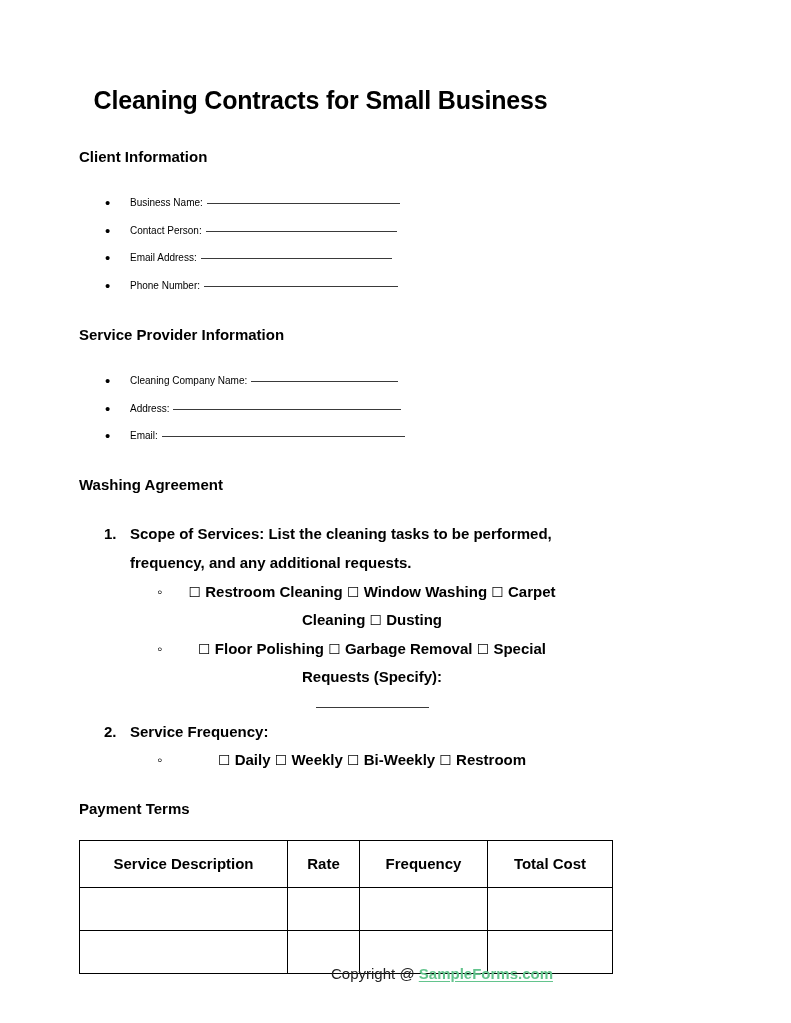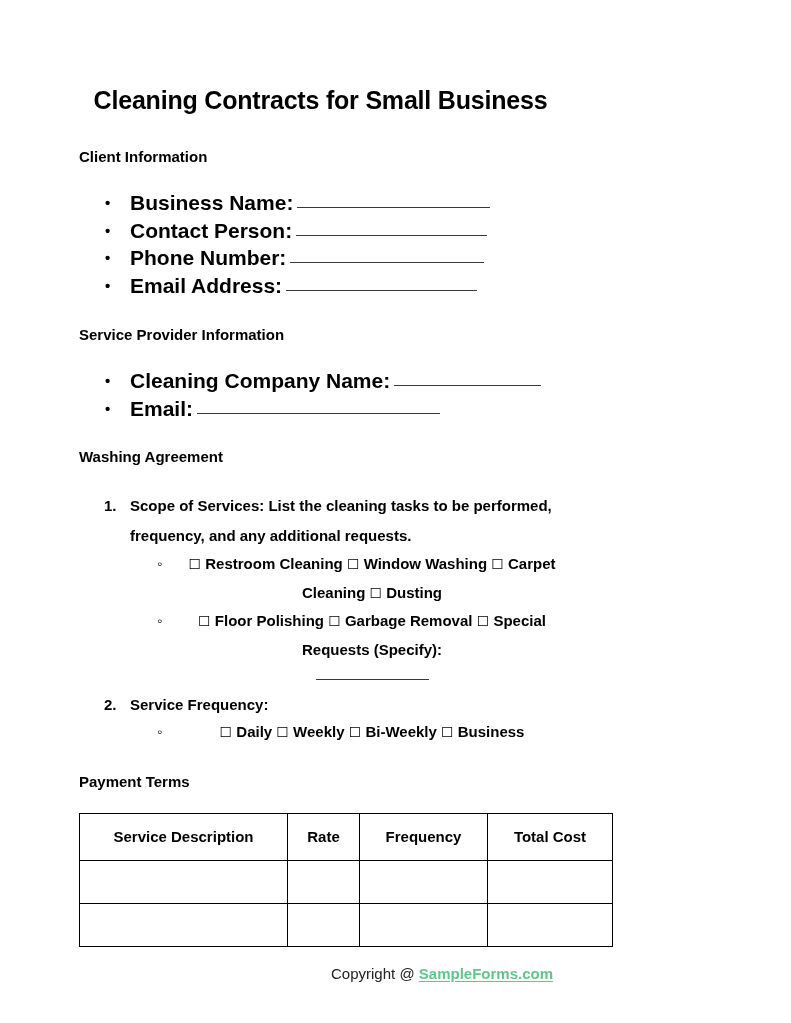--- a/index.html
+++ b/index.html
@@ -52,22 +52,22 @@
   ul.bullets {
     list-style: none;
     margin: 0;
     padding: 0;
   }
   ul.bullets.first  { padding-top: 23px; }
   ul.bullets.second { padding-top: 23px; }
 
   ul.bullets > li {
     position: relative;
-    font-size: 21px;
-    font-weight: bold;
+    font-size: 10px;
+    font-weight: normal;
     line-height: 27.5px;
     padding-left: 51px;
     white-space: nowrap;
   }
   ul.bullets > li::before {
     content: "\2022";
     position: absolute;
     left: 26px;
     top: 0;
     font-size: 15px;
@@ -203,32 +203,35 @@
   <div class="section-heading sec-client">Client Information</div>
 
   <ul class="bullets first">
     <li>
       <span>Business Name:</span><span class="fill-line" style="width:193px"></span>
     </li>
     <li>
       <span>Contact Person:</span><span class="fill-line" style="width:191px"></span>
     </li>
     <li>
+      <span>Email Address:</span><span class="fill-line" style="width:191px"></span>
+    </li>
+    <li>
       <span>Phone Number:</span><span class="fill-line" style="width:194px"></span>
     </li>
-    <li>
-      <span>Email Address:</span><span class="fill-line" style="width:191px"></span>
-    </li>
   </ul>
 
   <div class="section-heading sec-provider">Service Provider Information</div>
 
   <ul class="bullets second">
     <li>
       <span>Cleaning Company Name:</span><span class="fill-line" style="width:147px"></span>
+    </li>
+    <li>
+      <span>Address:</span><span class="fill-line" style="width:228px"></span>
     </li>
     <li>
       <span>Email:</span><span class="fill-line" style="width:243px"></span>
     </li>
   </ul>
 
   <div class="section-heading sec-agree">Washing Agreement</div>
 
   <ol class="agreement">
 
@@ -266,21 +269,21 @@
 
       <ul class="subcircle">
         <li>
           <span class="cbox">☐</span>
           <span>Daily</span>
           <span class="cbox">☐</span>
           <span>Weekly</span>
           <span class="cbox">☐</span>
           <span>Bi-Weekly</span>
           <span class="cbox">☐</span>
-          <span>Business</span>
+          <span>Restroom</span>
         </li>
       </ul>
     </li>
   </ol>
 
   <div class="section-heading sec-payment">Payment Terms</div>
 
   <div class="table-wrap">
     <table class="payment">
       <thead>

